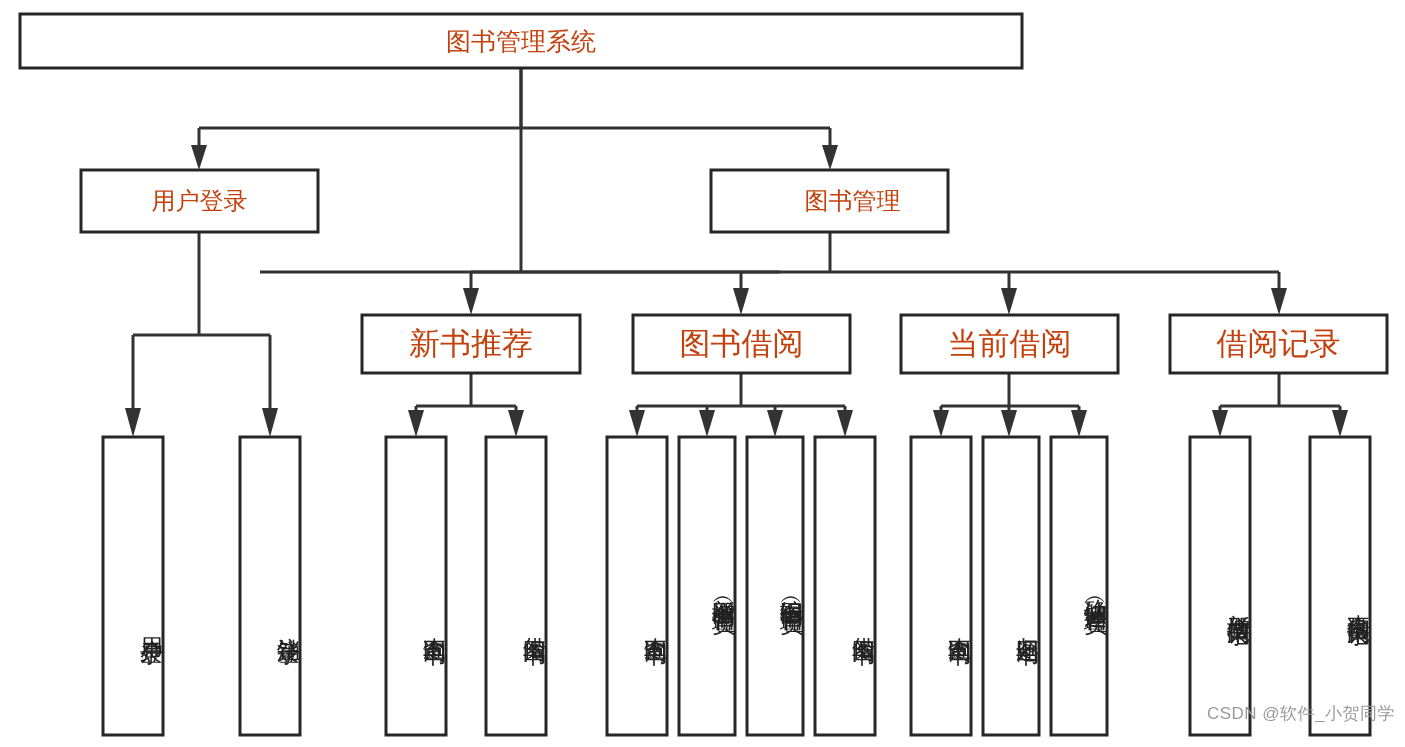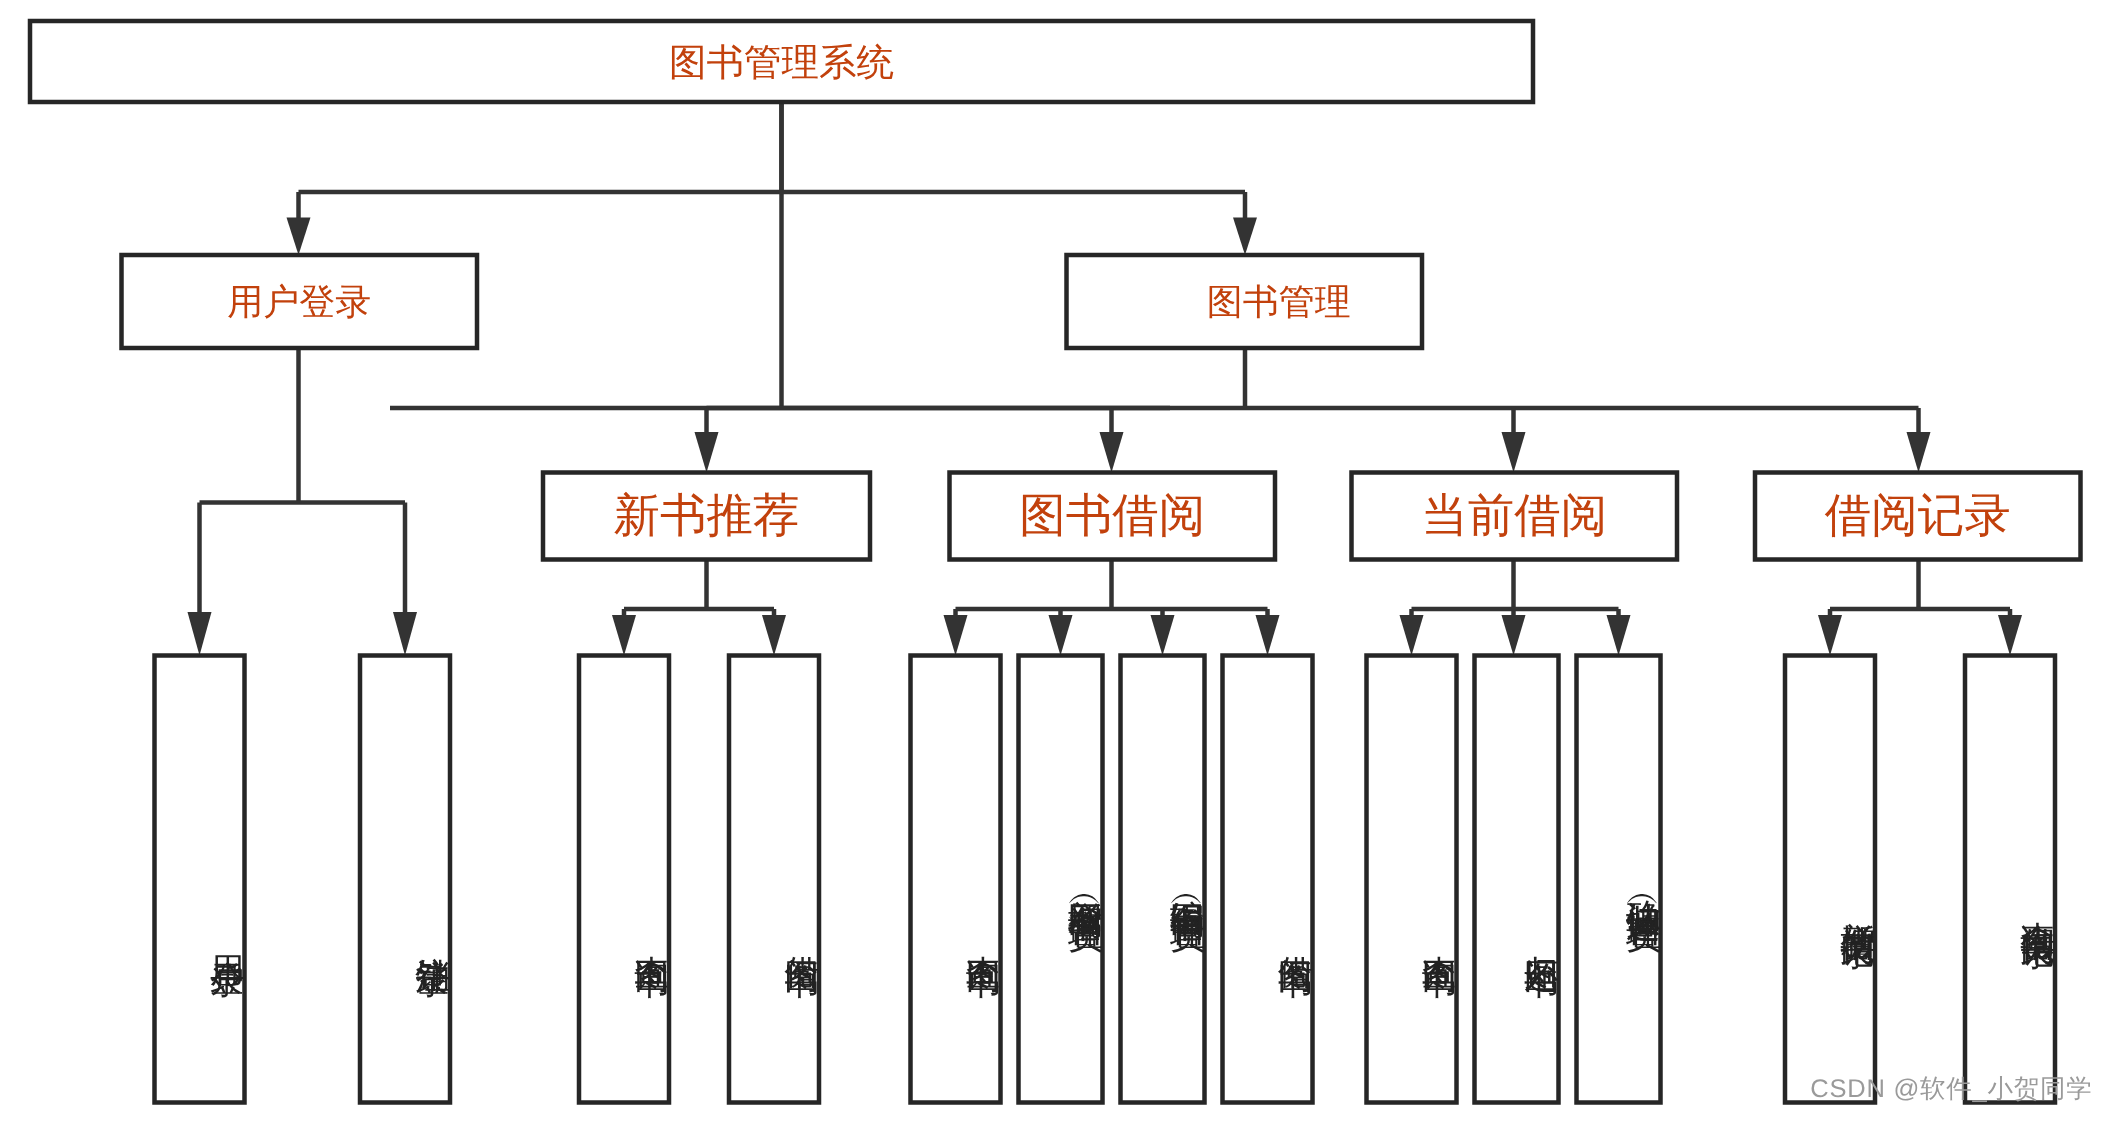--- a/index.html
+++ b/index.html
@@ -70,21 +70,21 @@
     justify-content: center;
     white-space: nowrap;
     pointer-events: none;
   }
   .hlabel.root-title { font-size: 25px; }
   .hlabel.l1 { font-size: 24px; }
   .hlabel.l2 { font-size: 31px; }
   #watermark {
     position: absolute;
     right: 10px;
-    bottom: 10px;
+    bottom: 22px;
     font-size: 17px;
     color: #9a9a9a;
     font-family: "Liberation Sans", "DejaVu Sans", sans-serif;
     letter-spacing: 0.5px;
     white-space: nowrap;
   }
 </style>
 </head>
 <body>
 

